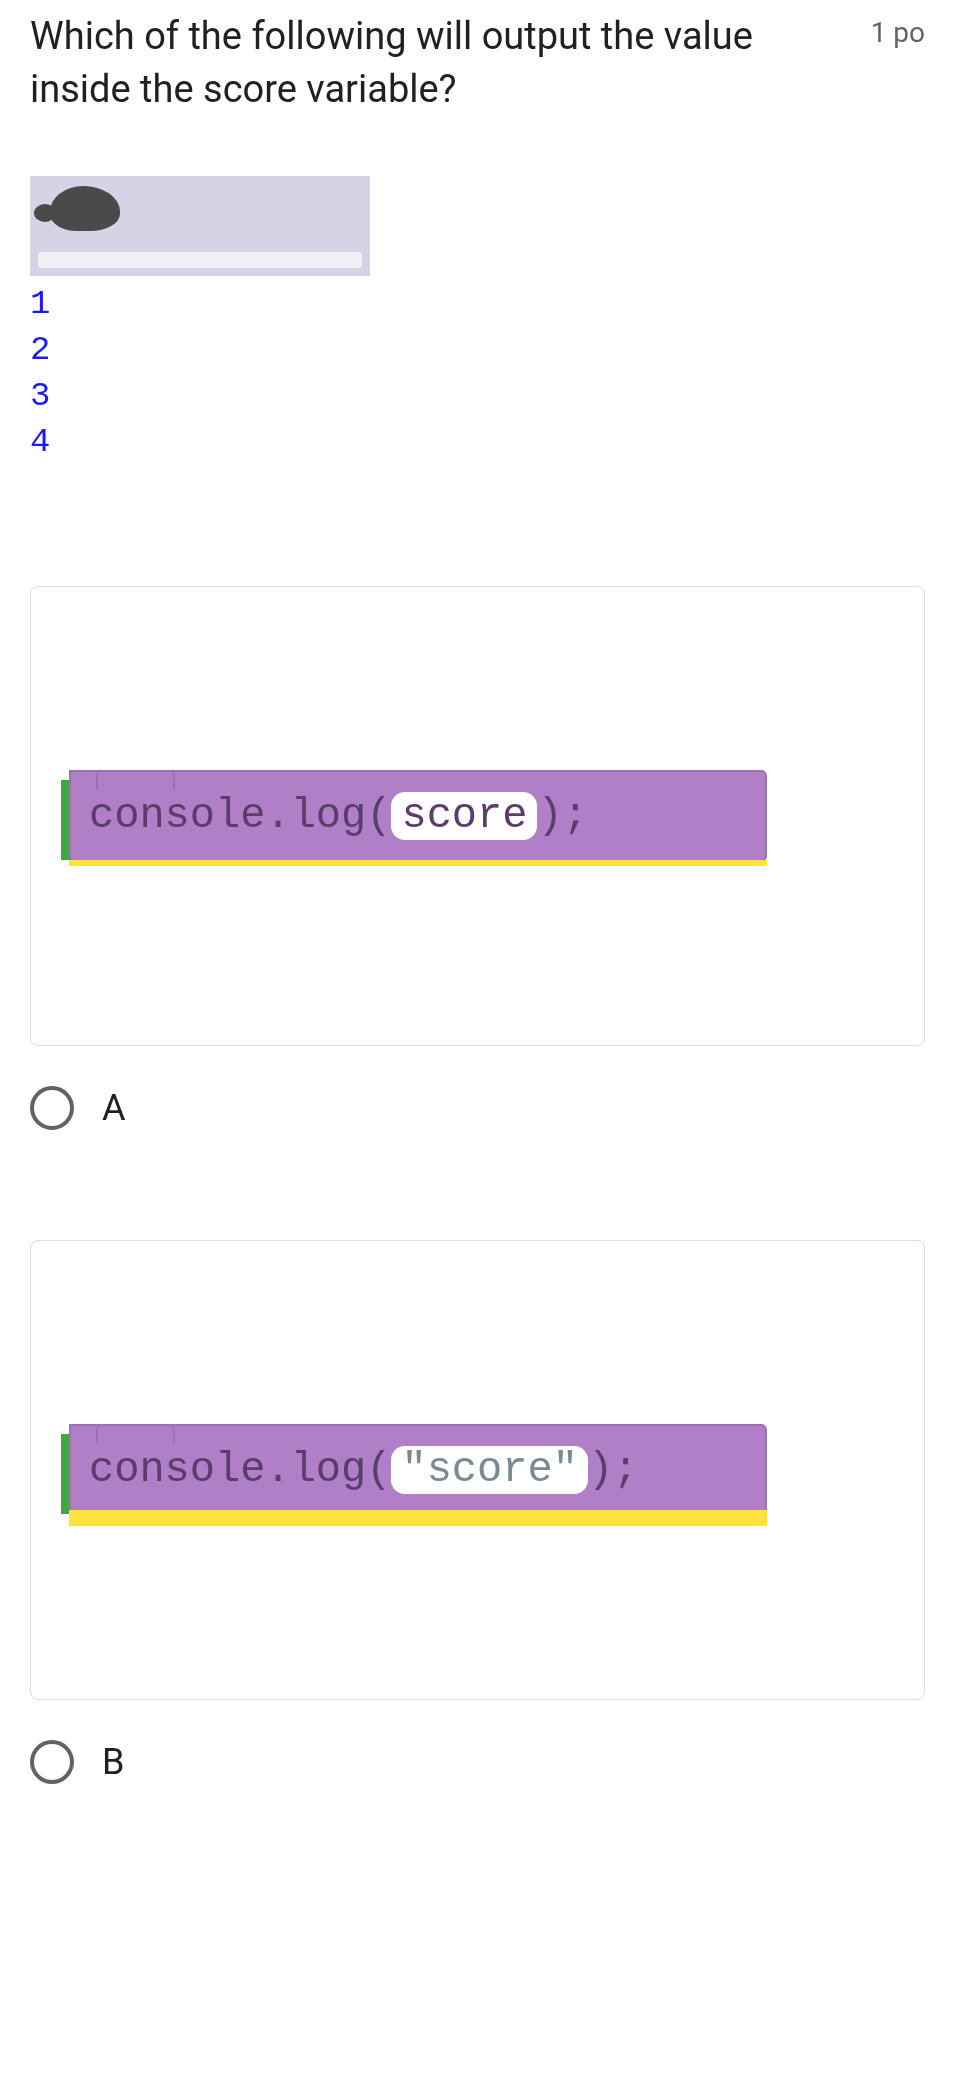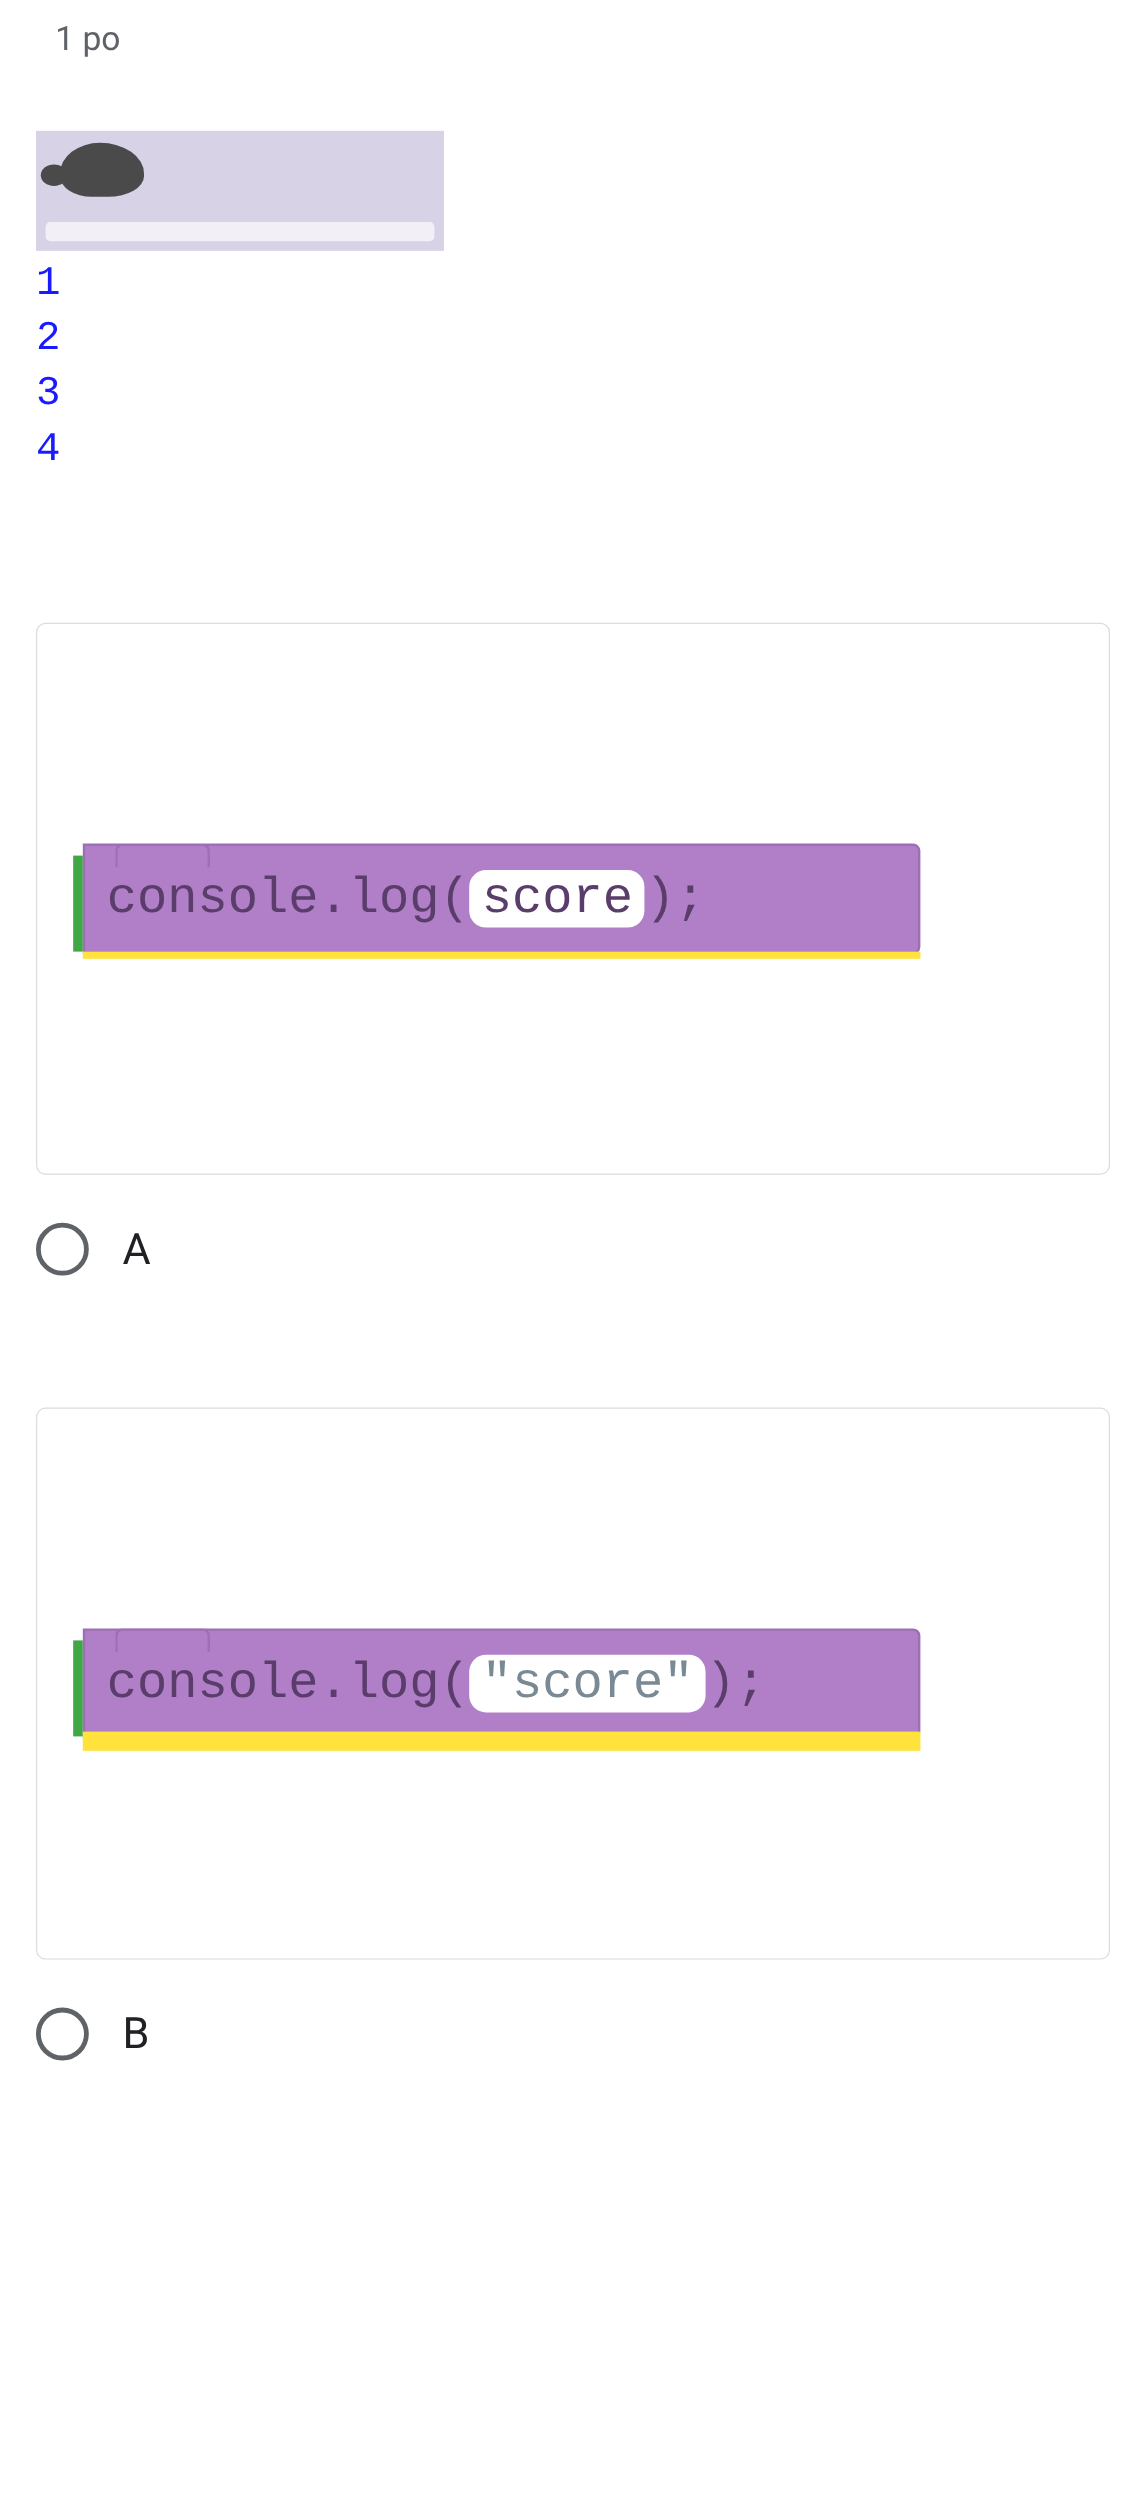--- a/index.html
+++ b/index.html
@@ -170,20 +170,21 @@
   }
   .radio-label {
     font-size: 36px;
     color: #202124;
   }
 </style>
 </head>
 <body>
 
 <div class="question-header">
+  <div class="question-text">Which of the following will output the value inside the score variable?</div>
   <div class="points">1 po</div>
 </div>
 
 <div class="turtle-block">
   <div class="turtle-header">
     <div class="turtle-sprite"></div>
     <div class="turtle-bar"></div>
   </div>
   <div class="line-numbers">
     <div>1</div>

